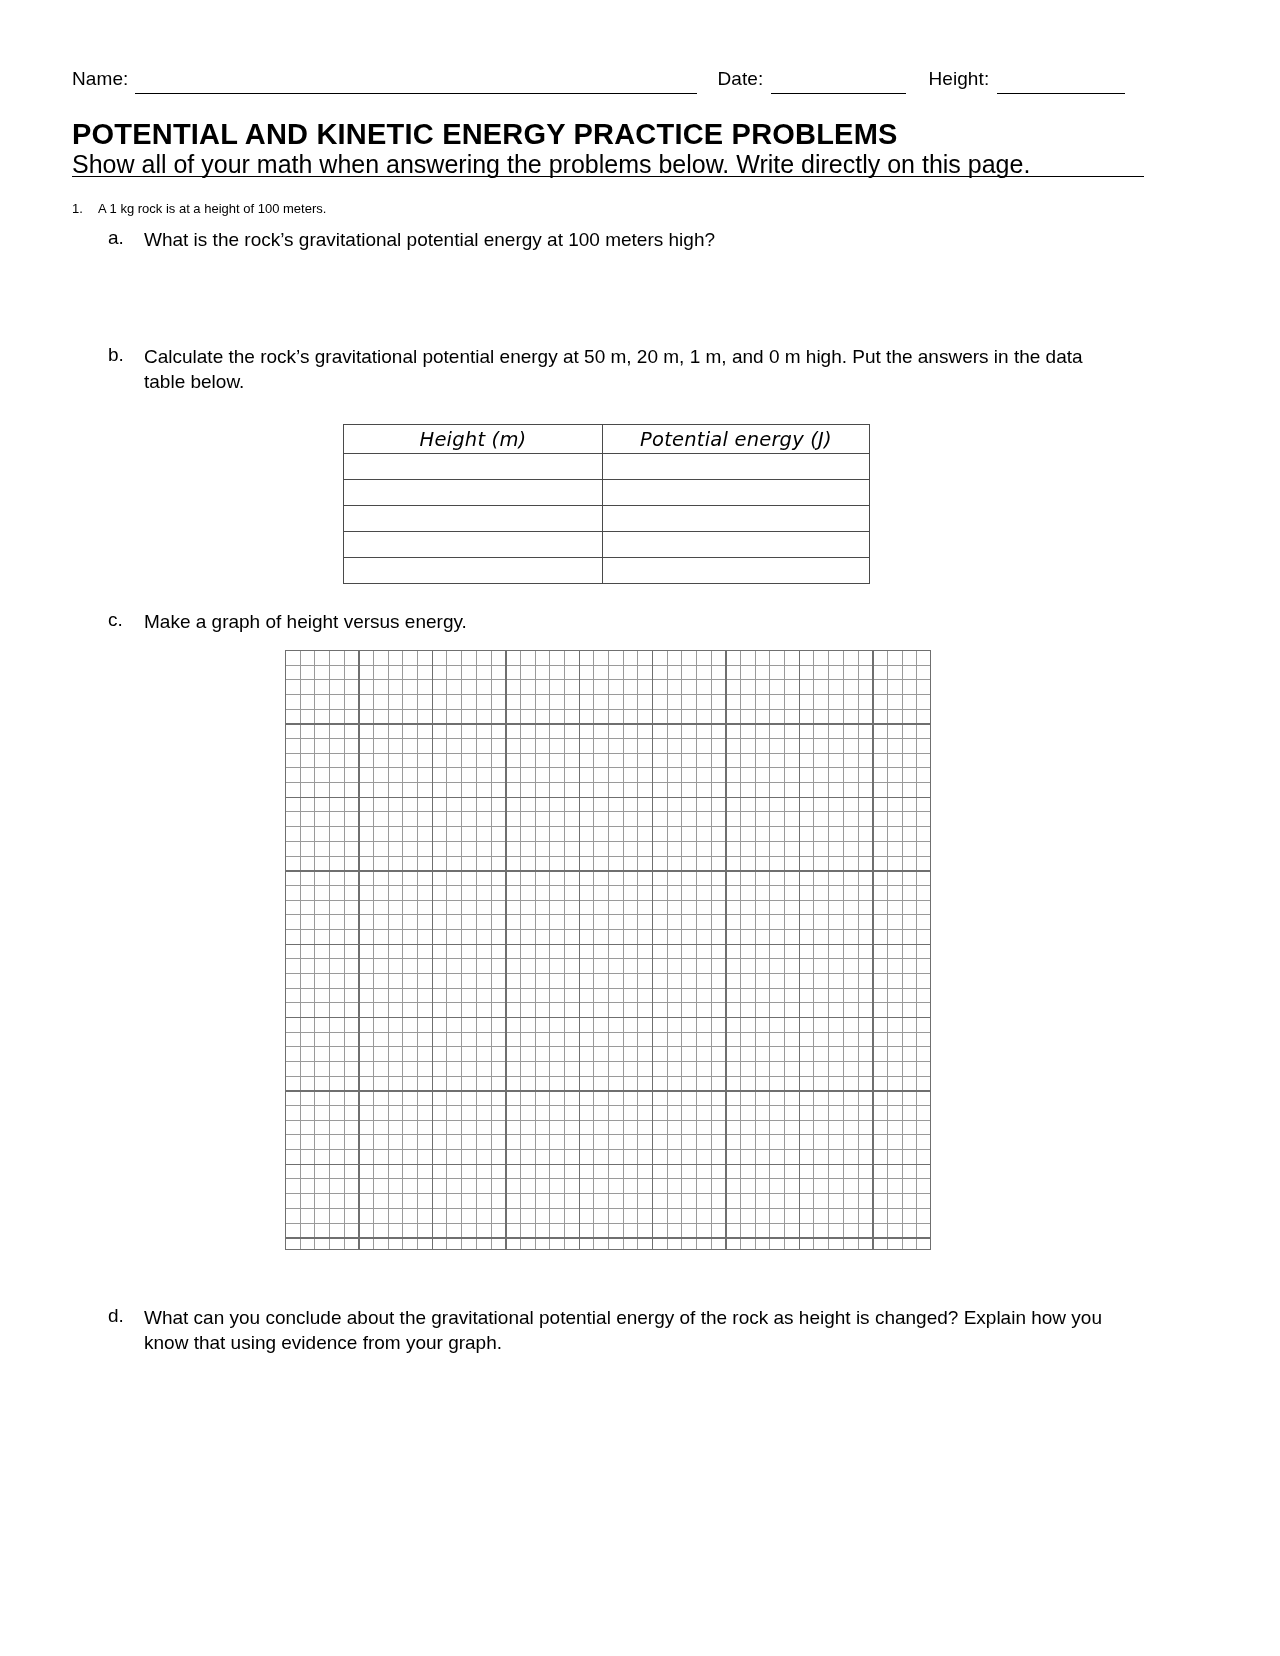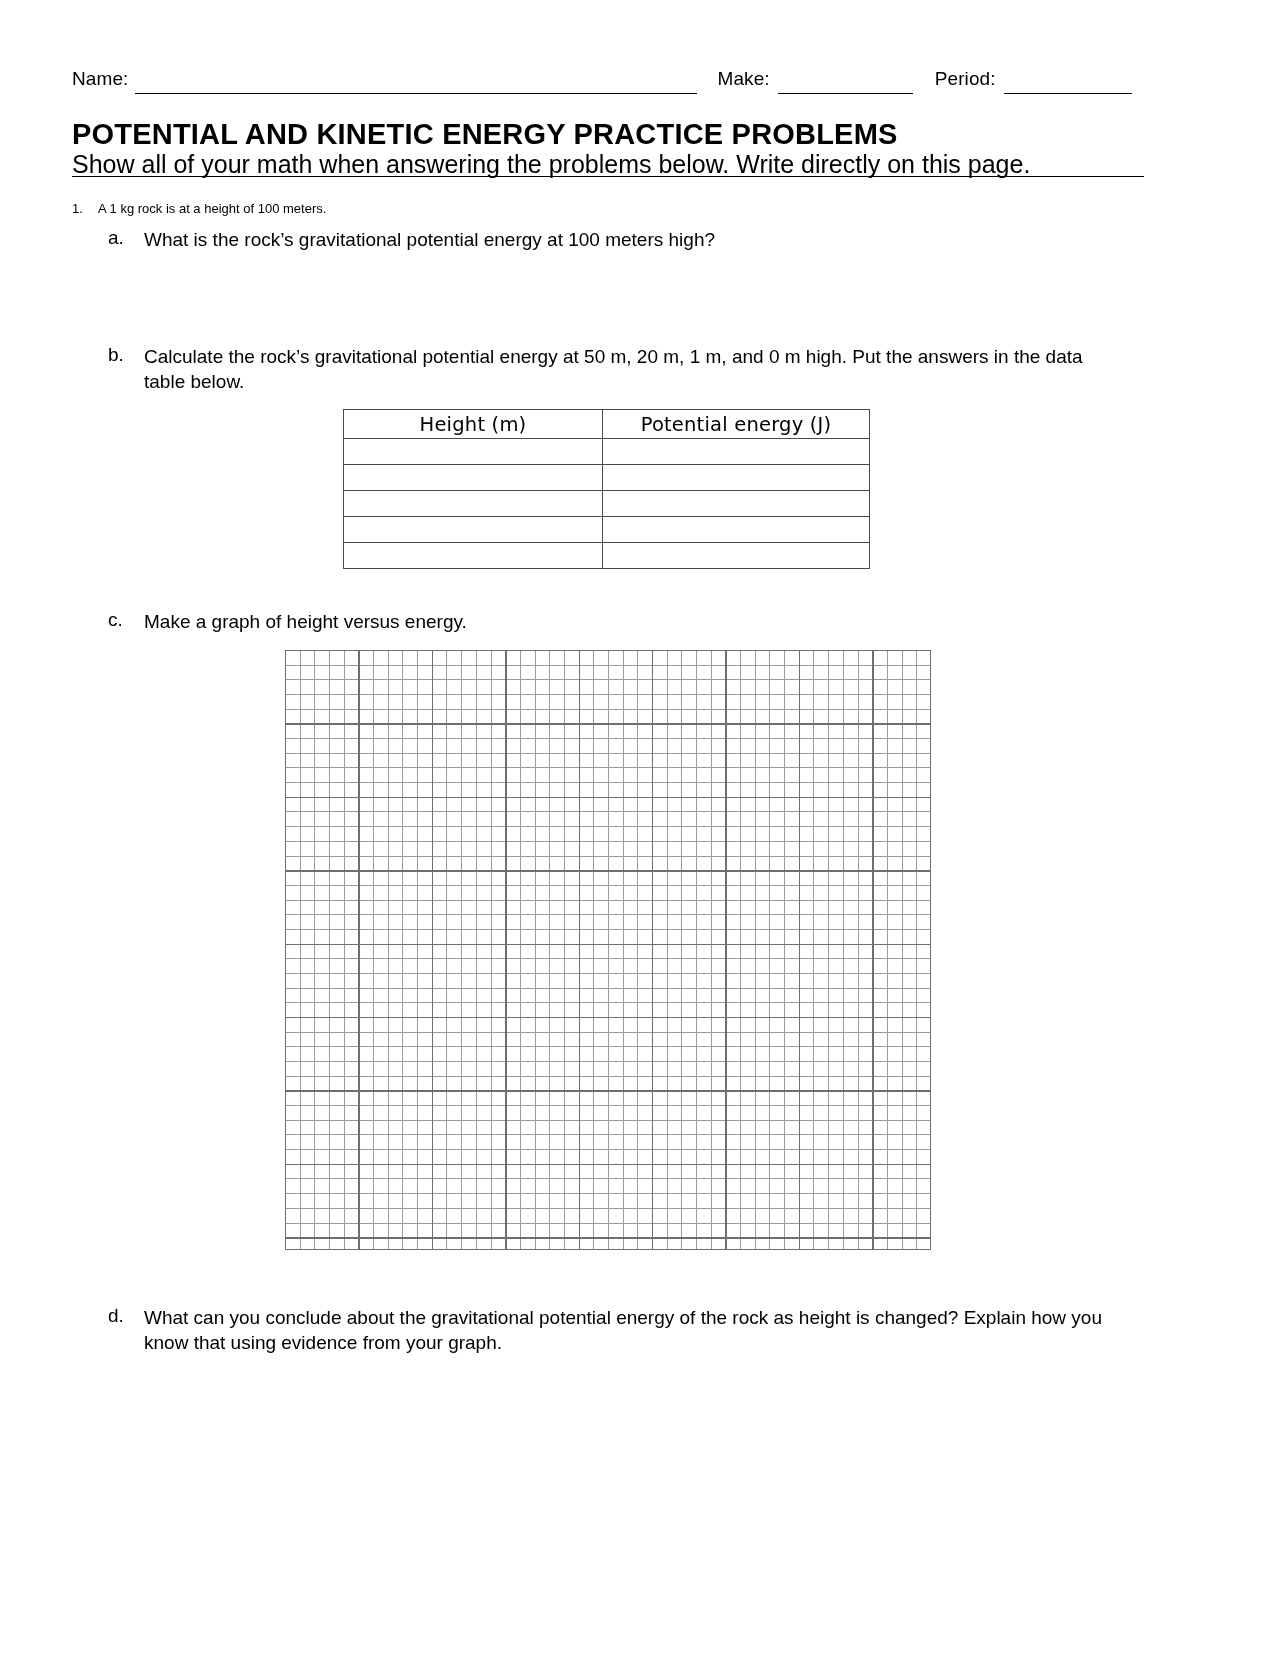--- a/index.html
+++ b/index.html
@@ -105,24 +105,25 @@
 
   .sub-a { left: 108px; top: 227px; width: 900px; }
   .sub-b { left: 108px; top: 344px; width: 990px; }
   .sub-c { left: 108px; top: 609px; width: 700px; }
   .sub-d { left: 108px; top: 1305px; width: 1040px; }
 
   
   .data-table {
     position: absolute;
     left: 343px;
-    top: 409px;
+    top: 424px;
     width: 526px;
     border-collapse: collapse;
     table-layout: fixed;
+    font-style: italic;
   }
   .data-table th,
   .data-table td {
     border: 1.3px solid #4a4a4a;
     height: 25px;
     padding: 0;
     font-weight: normal;
   }
   .data-table th {
     font-size: 19.5px;
@@ -168,24 +169,24 @@
 </style>
 </head>
 <body>
 
 <div class="page">
 
   <div class="idline">
     <span class="lbl">Name:</span>
     <span class="rule-inline rule-name"></span>
     <span class="gap-date"></span>
-    <span class="lbl">Make:</span>
+    <span class="lbl">Date:</span>
     <span class="rule-inline rule-date"></span>
     <span class="gap-period"></span>
-    <span class="lbl">Period:</span>
+    <span class="lbl">Height:</span>
     <span class="rule-inline rule-period"></span>
   </div>
 
   <div class="title">POTENTIAL AND KINETIC ENERGY PRACTICE PROBLEMS</div>
   <div class="subtitle">Show all of your math when answering the problems below.  Write directly on this page.</div>
   <div class="header-rule"></div>
 
   <div class="q-num">
     <span class="marker">1.</span><span>A 1 kg rock is at a height of 100 meters.</span>
   </div>

